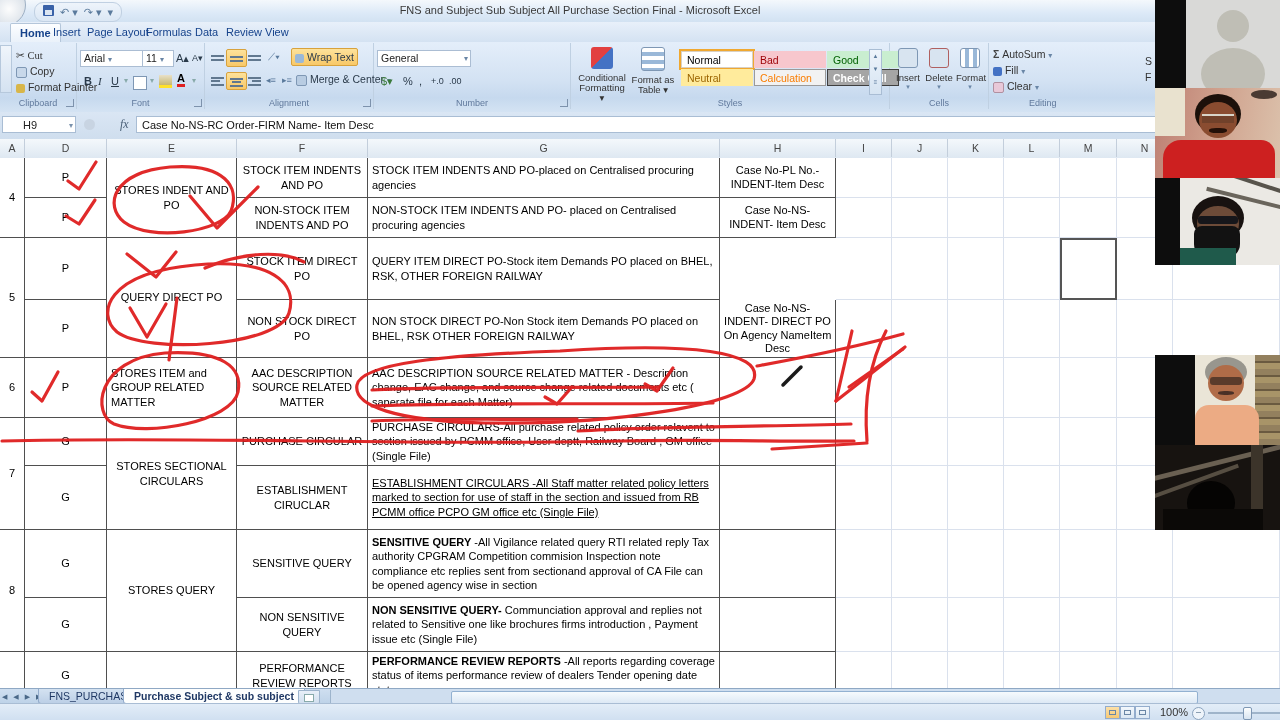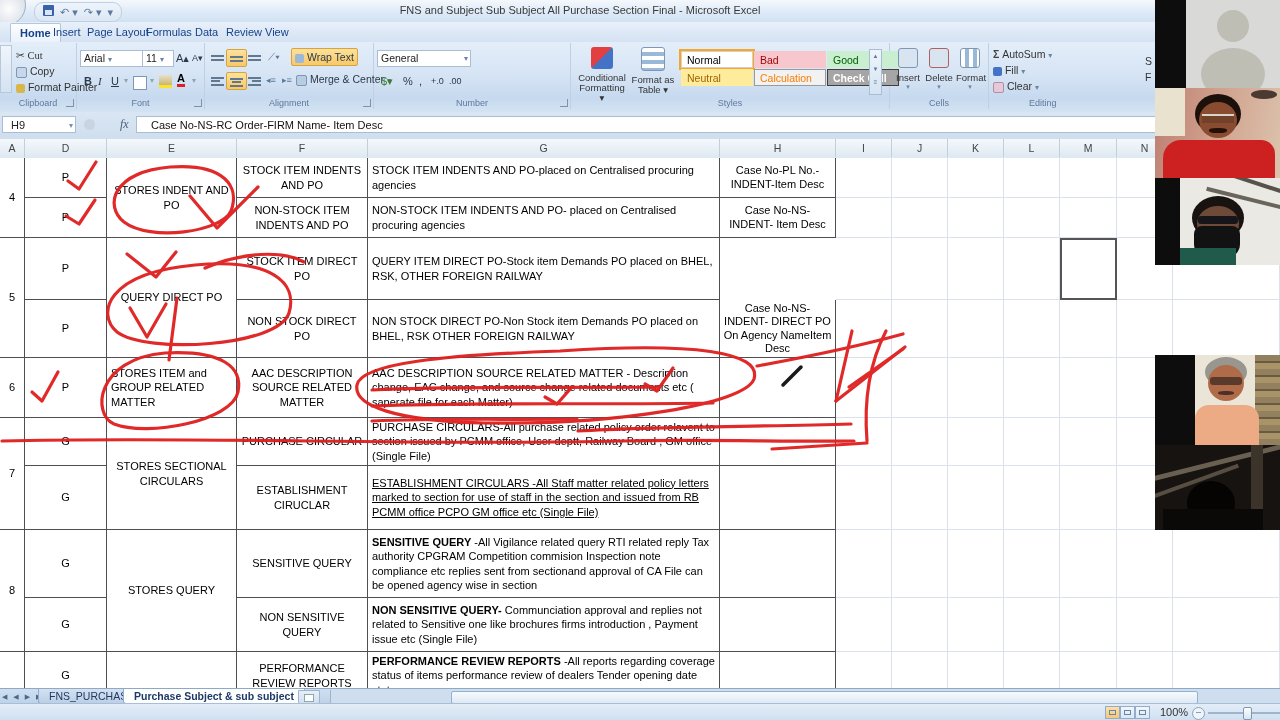--- a/index.html
+++ b/index.html
@@ -41,25 +41,25 @@
   .bars i{display:block;height:2px;background:#61788f;margin:1.5px 0;}
   .bars.l i:nth-child(2){width:70%;} .bars.c i:nth-child(2){width:70%;margin-left:15%;}
   .bars.r i:nth-child(2){width:70%;margin-left:30%;}
   .stylecell{width:72px;height:17px;line-height:17px;font-size:10.5px;text-align:left;
     padding:0 5px;box-sizing:border-box;border:1px solid transparent;}
   .bigicon{display:inline-block;width:22px;height:22px;border-radius:3px;}
   
   .fbar{position:absolute;left:0;top:112px;width:1280px;height:27px;
     background:linear-gradient(#dae6f4,#cfdeee);border-bottom:1px solid #a9bdd4;}
   .namebox{position:absolute;left:2px;top:4px;width:74px;height:17px;background:#fff;
-    border:1px solid #a9bdd4;font-size:11px;line-height:17px;padding-left:8px;color:#222;box-sizing:border-box;}
+    border:1px solid #a9bdd4;font-size:11px;line-height:17px;padding-left:20px;color:#222;box-sizing:border-box;}
   .namebox .da{position:absolute;right:2px;top:0;color:#7a92ac;font-size:8px;}
   .fx{position:absolute;left:120px;top:5px;font-size:12px;font-style:italic;color:#4a6078;font-family:"Liberation Serif",serif;}
   .finput{position:absolute;left:136px;top:4px;width:1144px;height:17px;background:#fff;
-    border:1px solid #a9bdd4;font-size:11px;line-height:17px;padding-left:14px;color:#111;box-sizing:border-box;}
+    border:1px solid #a9bdd4;font-size:11px;line-height:17px;padding-left:5px;color:#111;box-sizing:border-box;}
   
   .colheads{position:absolute;left:0;top:139px;width:1280px;height:19px;
     background:linear-gradient(#f4f8fb,#dee8f2);border-bottom:1px solid #9eb6ce;}
   .colhead{position:absolute;top:0;height:18px;line-height:18px;text-align:center;font-size:10.5px;
     color:#444;border-right:1px solid #c3cedb;box-sizing:border-box;}
   
   .gridarea{position:absolute;left:0;top:158px;width:1280px;height:530px;background:#fff;overflow:hidden;}
   .tcell{position:absolute;box-sizing:border-box;border-right:1px solid #4f4f4f;border-bottom:1px solid #4f4f4f;
     background:#fff;display:flex;align-items:center;justify-content:center;overflow:hidden;
     font-size:11px;line-height:14.5px;color:#000;text-align:center;padding:1px 2px;}

